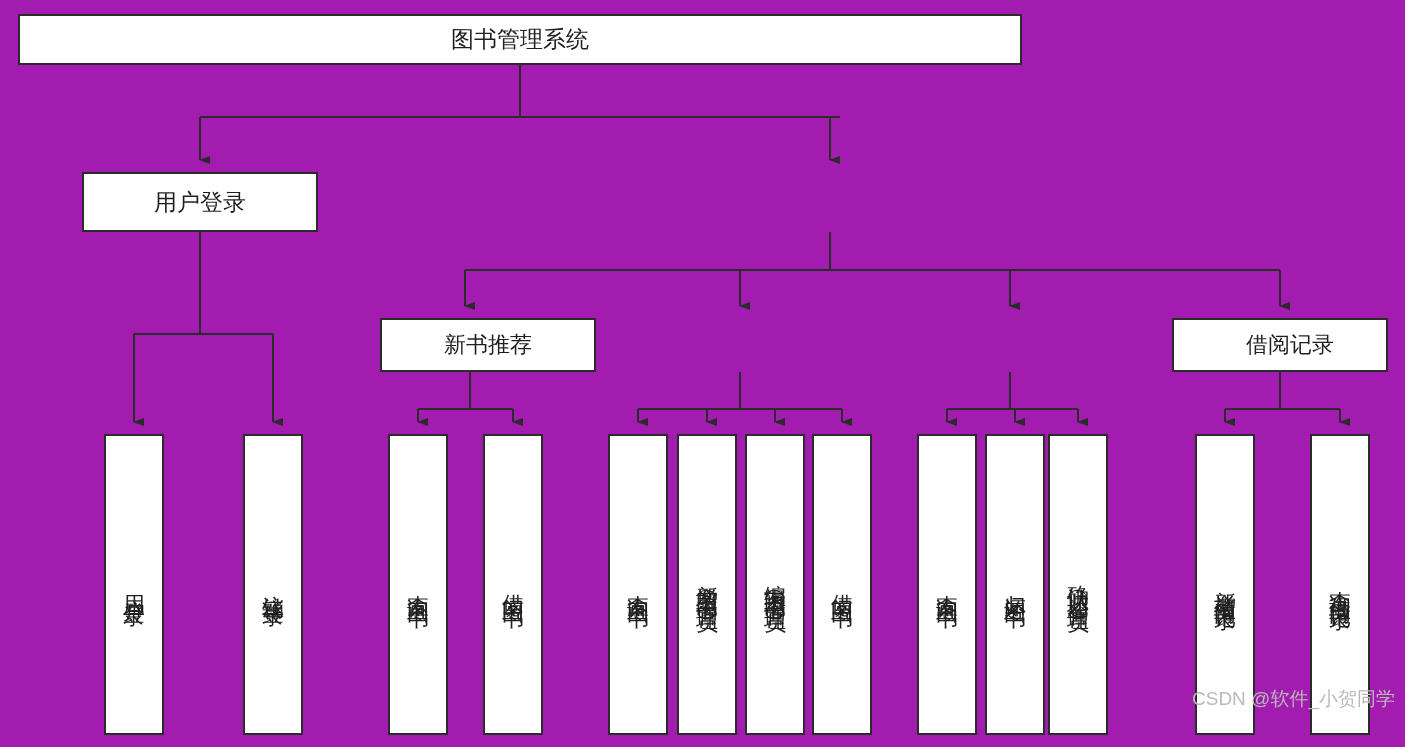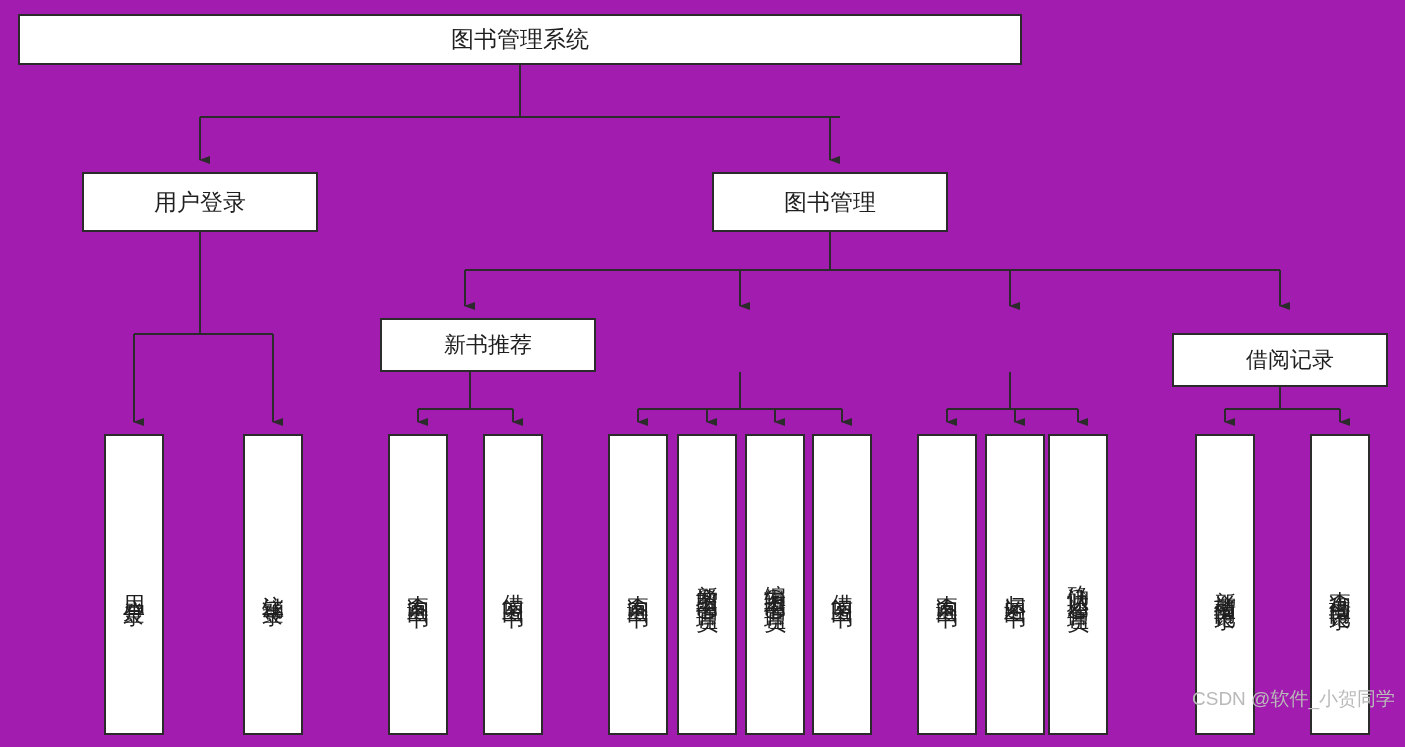--- a/index.html
+++ b/index.html
@@ -115,28 +115,25 @@
     </g>
   </svg>
 
   <div class="node-box level-0" style="left: 18px; top: 14px; width: 1004px; height: 51px;">
     <span class="node-label">图书管理系统</span>
   </div>
 
   <div class="node-box level-1" style="left: 82px; top: 172px; width: 236px; height: 60px;">
     <span class="node-label">用户登录</span>
   </div>
-  <div class="node-box level-1" style="left: 712px; top: 172px; width: 236px; height: 60px;">
-    <span class="node-label">图书管理</span>
-  </div>
 
   <div class="node-box level-2" style="left: 380px; top: 318px; width: 216px; height: 54px;">
     <span class="node-label">新书推荐</span>
   </div>
-  <div class="node-box level-2" style="left: 1172px; top: 333px; width: 216px; height: 54px; padding-left: 20px;">
+  <div class="node-box level-2" style="left: 1172px; top: 318px; width: 216px; height: 54px; padding-left: 20px;">
     <span class="node-label">借阅记录</span>
   </div>
 
   <div class="node-box leaf" style="left: 104px; top: 434px; width: 60px; height: 301px;">
     <span class="node-label">用户登录</span>
   </div>
   <div class="node-box leaf" style="left: 243px; top: 434px; width: 60px; height: 301px;">
     <span class="node-label">注销登录</span>
   </div>
   <div class="node-box leaf" style="left: 388px; top: 434px; width: 60px; height: 301px;">

